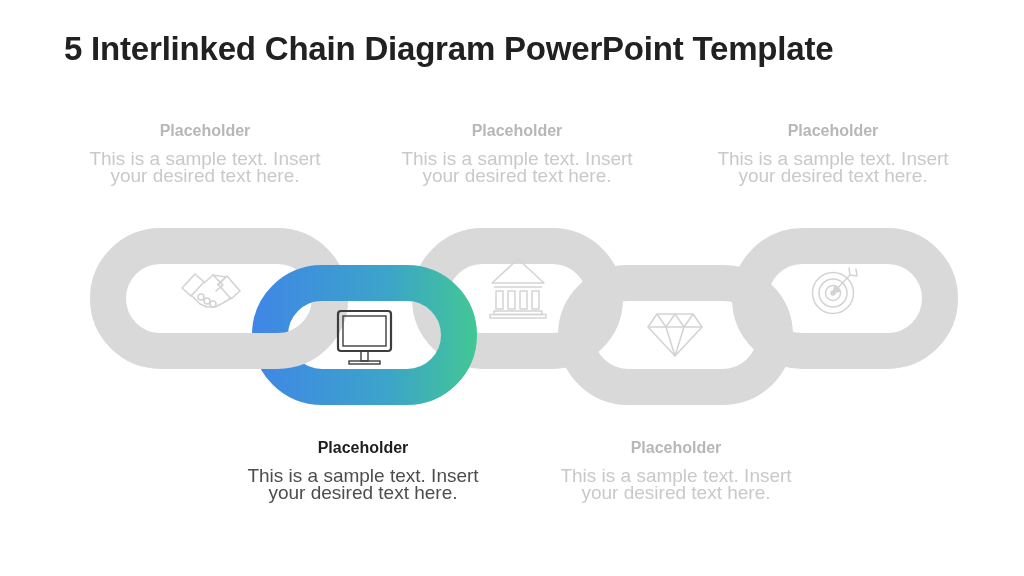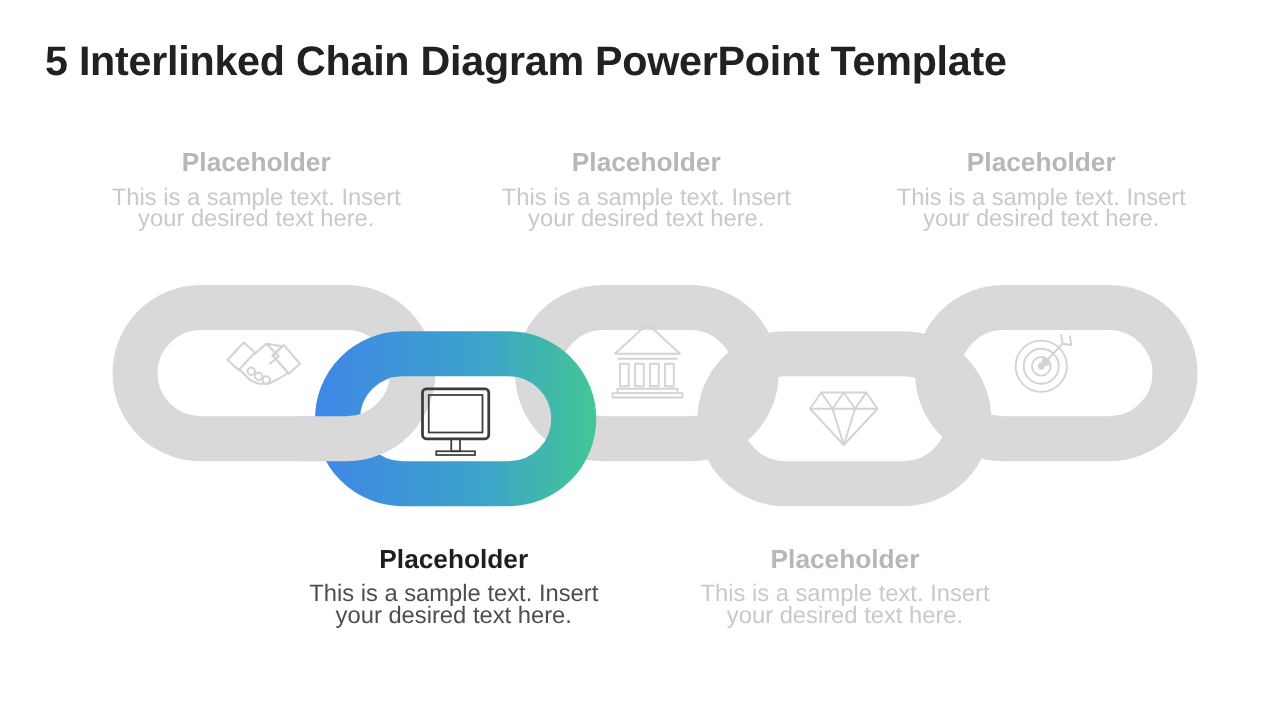--- a/index.html
+++ b/index.html
@@ -1,27 +1,27 @@
 <!DOCTYPE html>
 <html><head>
 <meta charset="utf-8">
 <style>
   html,body { margin:0; padding:0; background:#e8e8e8; }
   .slide {
     position:relative; width:1024px; height:576px; background:#ffffff;
     overflow:hidden; font-family:"Liberation Sans", sans-serif;
   }
   .main-title {
-    position:absolute; left:36px; top:30px; margin:0;
+    position:absolute; left:64px; top:30px; margin:0;
     font-size:33px; font-weight:600; color:#212121; letter-spacing:-0.2px;
     white-space:nowrap;
   }
   .chain-svg { position:absolute; left:0; top:0; width:1024px; height:576px; }
   .ph { position:absolute; width:244px; text-align:center; }
-  .ph h3 { margin:0 0 9px 0; font-size:21px; font-weight:700; line-height:20px; }
+  .ph h3 { margin:0 0 9px 0; font-size:16px; font-weight:700; line-height:20px; }
   .ph p  { margin:0; font-size:19px; line-height:17px; }
   .ph p span { display:block; }
   .ph.tone-gray h3 { color:#b7b7b7; }
   .ph.tone-gray p  { color:#c9c9c9; }
   .ph.tone-dark h3 { color:#1e1e1e; }
   .ph.tone-dark p  { color:#4d4d4d; }
   .pos-top-1 { left:83px;  top:121px; }
   .pos-top-2 { left:395px; top:121px; }
   .pos-top-3 { left:711px; top:121px; }
   .pos-bot-1 { left:241px; top:438px; }

